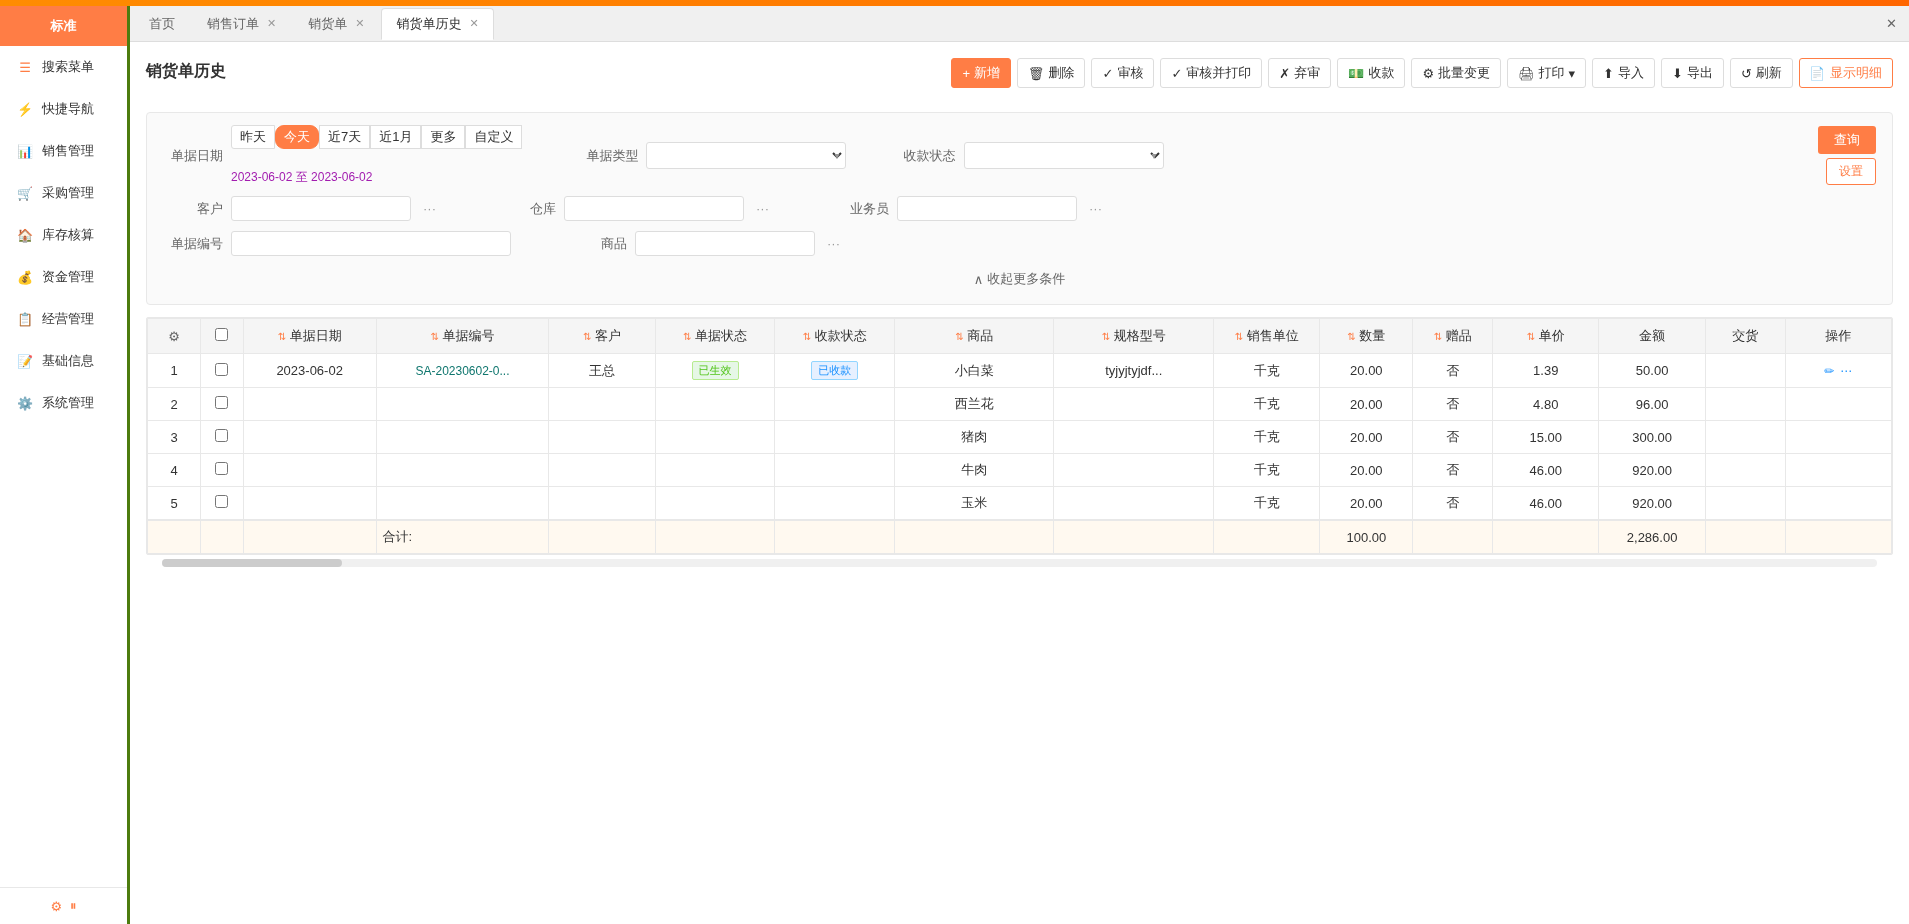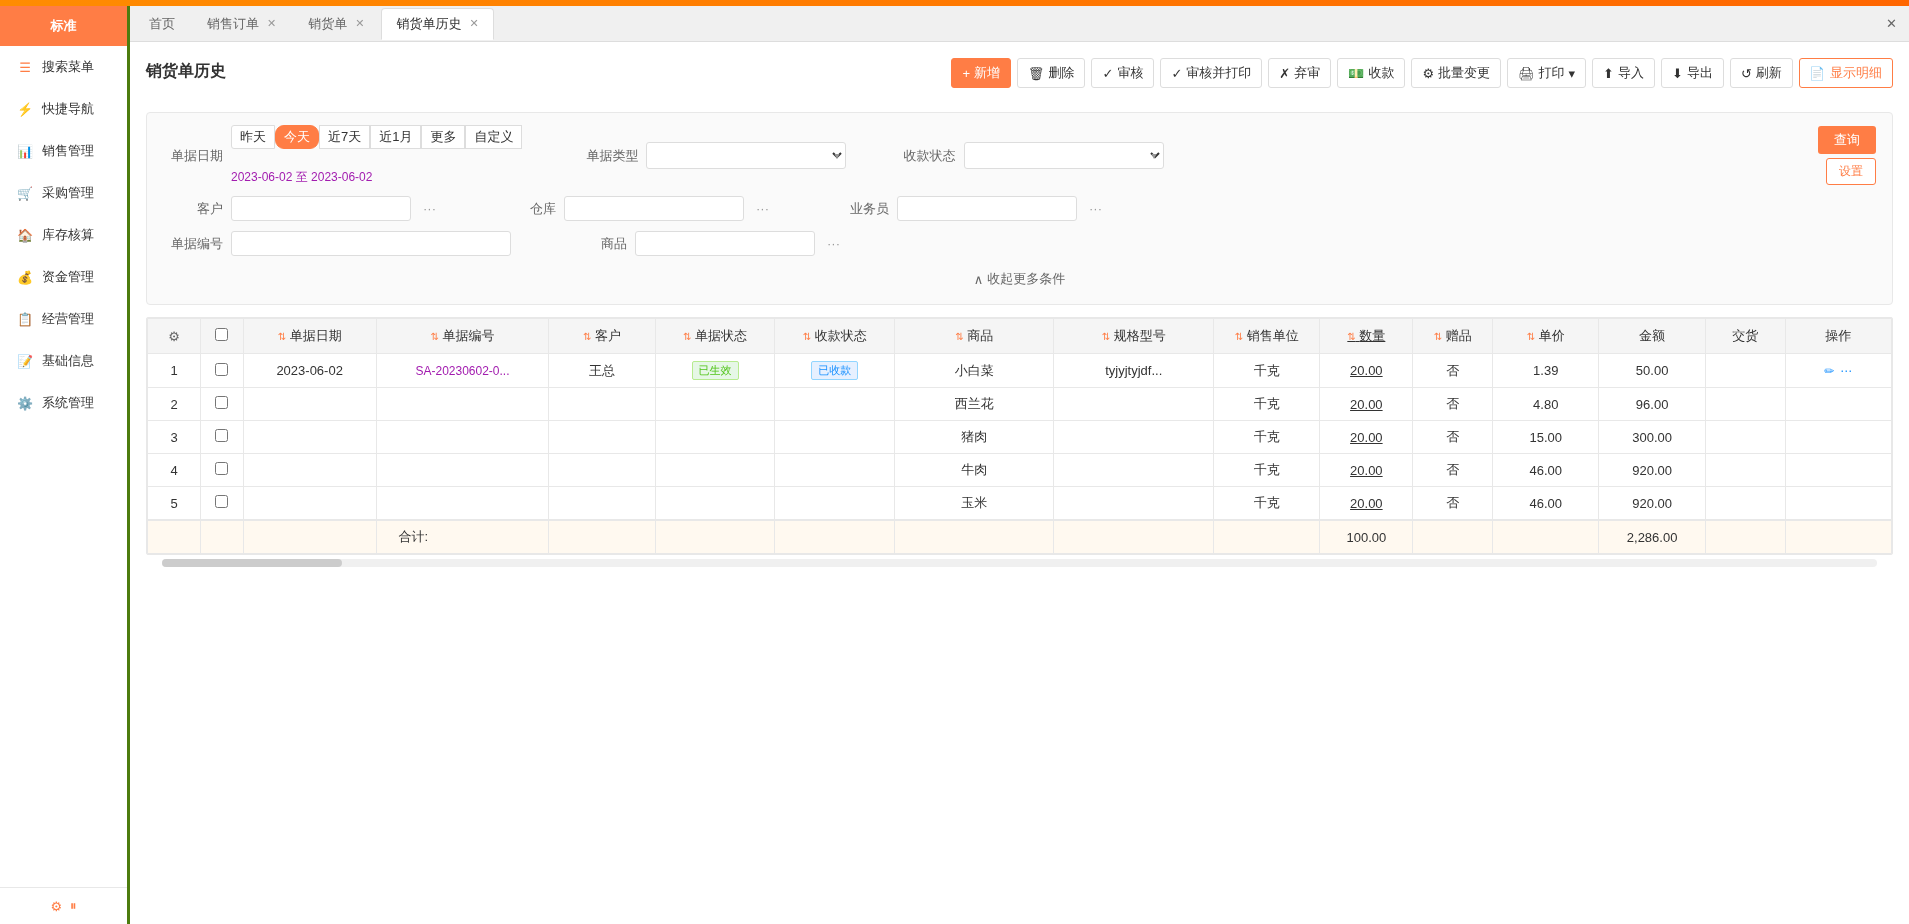--- a/index.html
+++ b/index.html
@@ -94,35 +94,35 @@
     .scrollbar-track { height: 8px; background: #f0f0f0; margin: 0 16px; border-radius: 4px; }
     .scrollbar-thumb { height: 8px; width: 180px; background: #ccc; border-radius: 4px; }
     
     .query-btn { background: #ff7d45; color: #fff; border: none; border-radius: 3px; padding: 5px 16px; cursor: pointer; font-size: 13px; }
     .set-btn { background: #fff; color: #ff7d45; border: 1px solid #ff7d45; border-radius: 3px; padding: 4px 12px; cursor: pointer; font-size: 12px; margin-left: 4px; }
     
     .title-toolbar { display: flex; align-items: center; justify-content: space-between; margin-bottom: 12px; }
     
     .collapse-row { display: flex; justify-content: center; margin-top: 6px; }
     
-    .link-text { color: #a21caf; cursor: pointer; text-decoration: none; }
+    .link-text { color: #0f766e; cursor: pointer; text-decoration: none; }
     
     .table-container { border: 1px solid #e8e8e8; border-radius: 2px; overflow: hidden; }
     
     .col-num { width: 40px; }
     .col-checkbox { width: 32px; }
     .col-date { width: 100px; }
     .col-docno { width: 130px; }
     .col-customer { width: 80px; }
     .col-docstatus { width: 90px; }
     .col-paystatus { width: 90px; }
     .col-goods { width: 120px; }
     .col-spec { width: 120px; }
     .col-unit { width: 80px; }
-    .col-qty { width: 70px; text-decoration: underline; }
+    .col-qty { width: 70px; }
     .col-gift { width: 60px; }
     .col-price { width: 80px; }
     .col-amount { width: 80px; }
     .col-trade { width: 60px; }
     .col-action { width: 80px; }
     
     .sum-row td { background: #fff9f0; font-weight: normal; }
   </style>
 </head>
 <body>
@@ -510,21 +510,21 @@
               </tbody>
           </table>
         </div>
 
         <table class="data-table" style="background:#fff9f0;">
           <tbody>
             <tr class="sum-row">
               <td style="width:40px;"></td>
               <td style="width:32px;"></td>
               <td style="width:100px;"></td>
-              <td style="width:130px;text-align:left;padding-left:22px;">合计:</td>
+              <td style="width:130px;text-align:left;padding-left:6px;">合计:</td>
               <td style="width:80px;"></td>
               <td style="width:90px;"></td>
               <td style="width:90px;"></td>
               <td style="width:120px;"></td>
               <td style="width:120px;"></td>
               <td style="width:80px;"></td>
               <td style="width:70px;">100.00</td>
               <td style="width:60px;"></td>
               <td style="width:80px;"></td>
               <td style="width:80px;">2,286.00</td>

